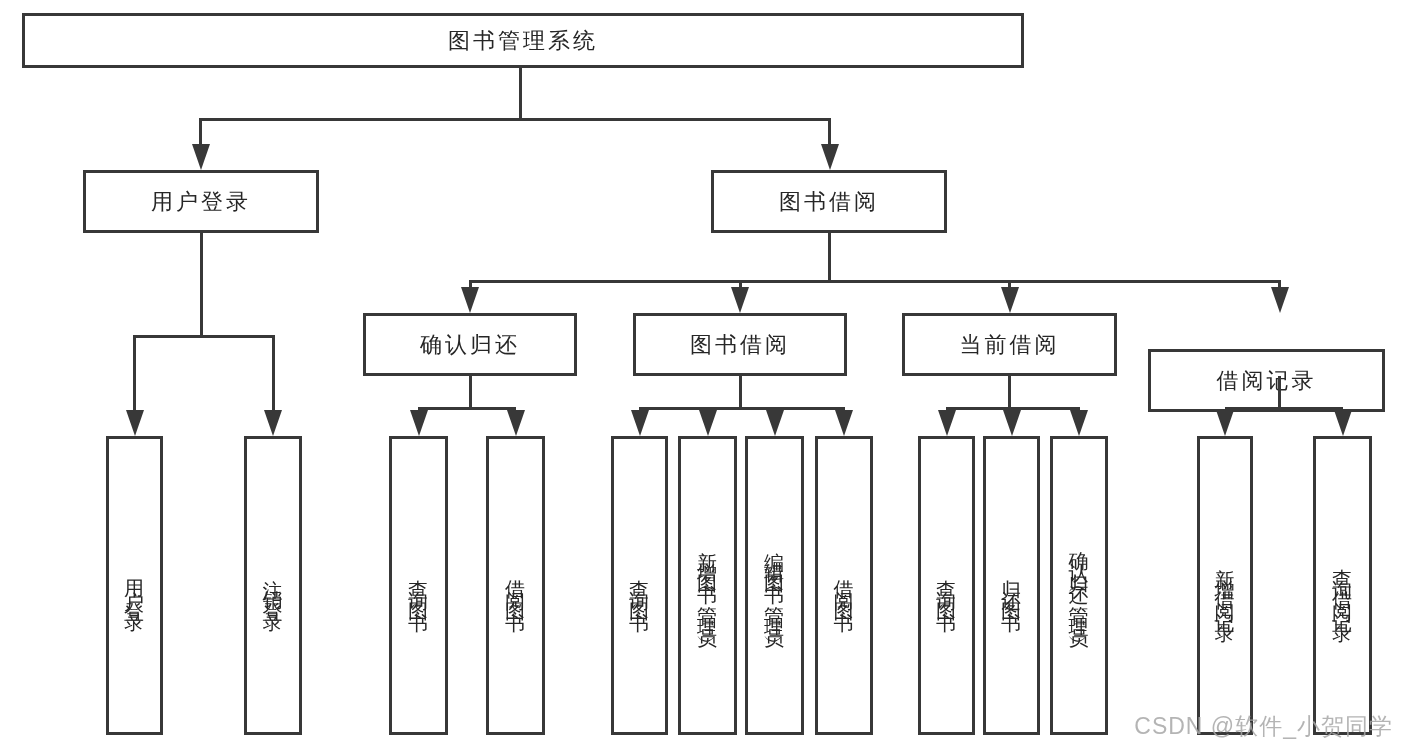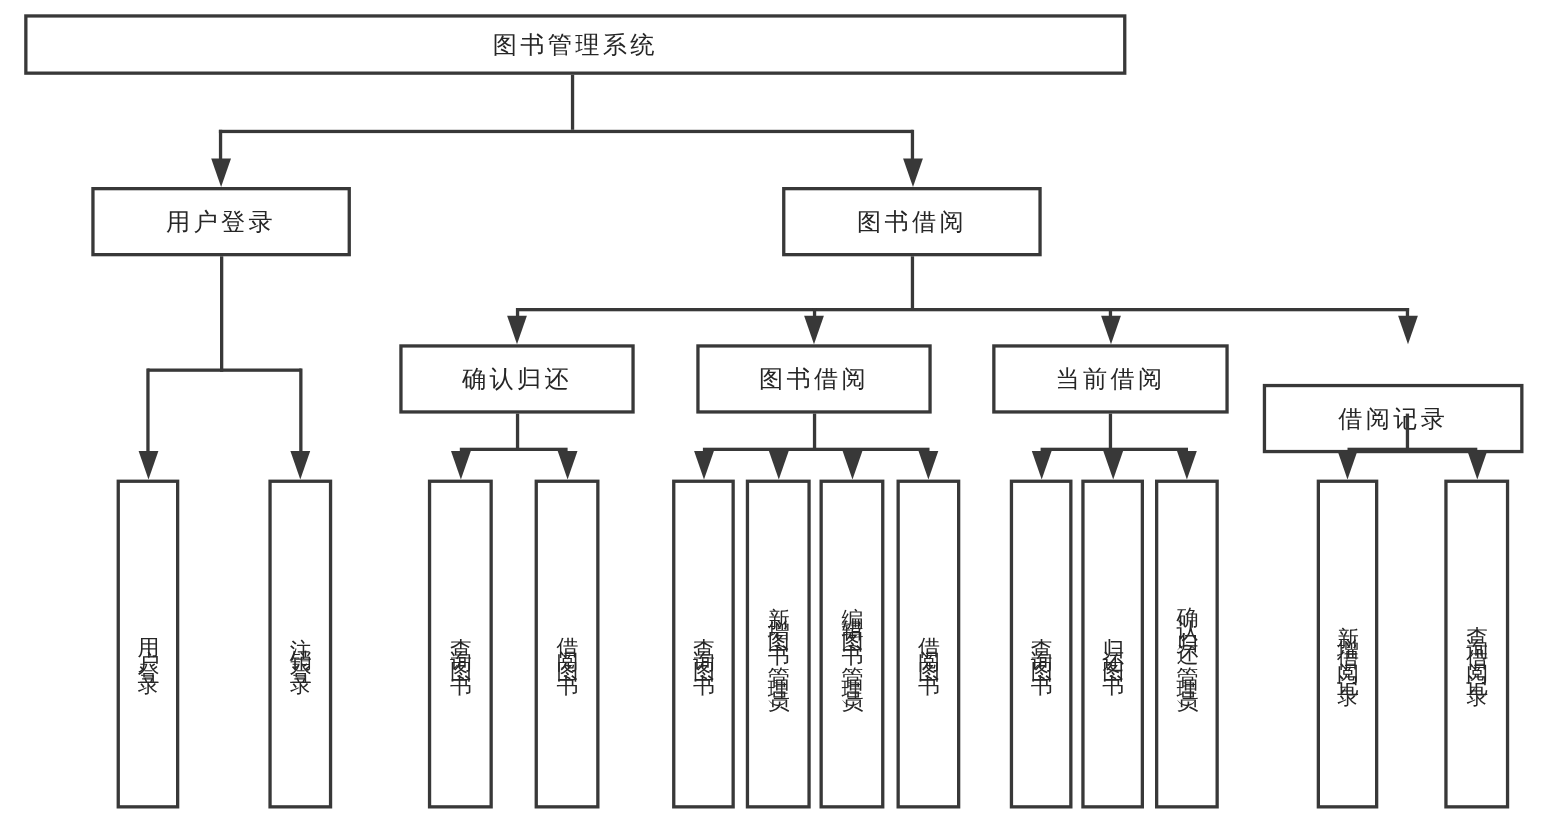--- a/index.html
+++ b/index.html
@@ -182,14 +182,15 @@
     <span class="vtext">确认归还（管理员）</span>
   </div>
 
   <div class="box leaf" style="left:1197px;top:436px;width:56px;height:299px;">
     <span class="vtext">新增借阅记录</span>
   </div>
   <div class="box leaf" style="left:1313px;top:436px;width:59px;height:299px;">
     <span class="vtext">查询借阅记录</span>
   </div>
 
+  <div class="watermark">CSDN @软件_小贺同学</div>
 
 </div>
 
 </body></html>

